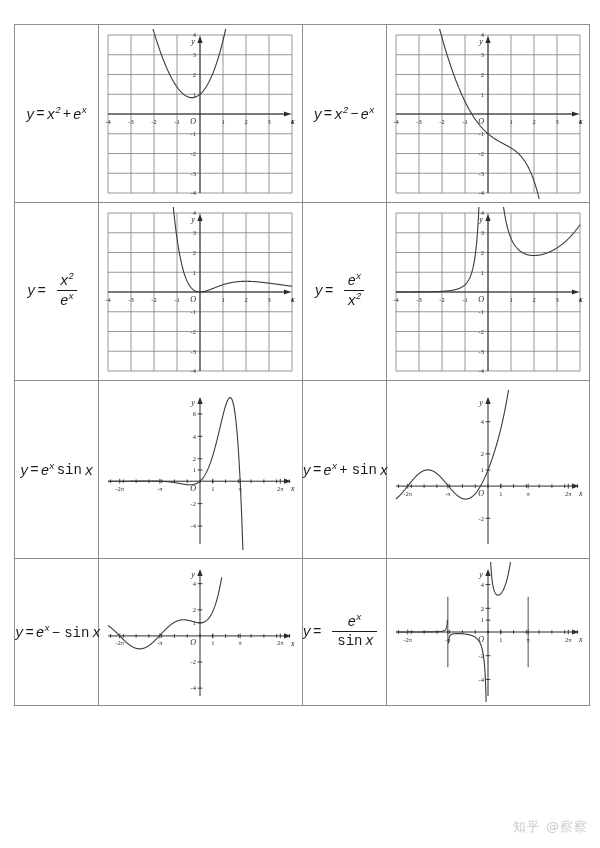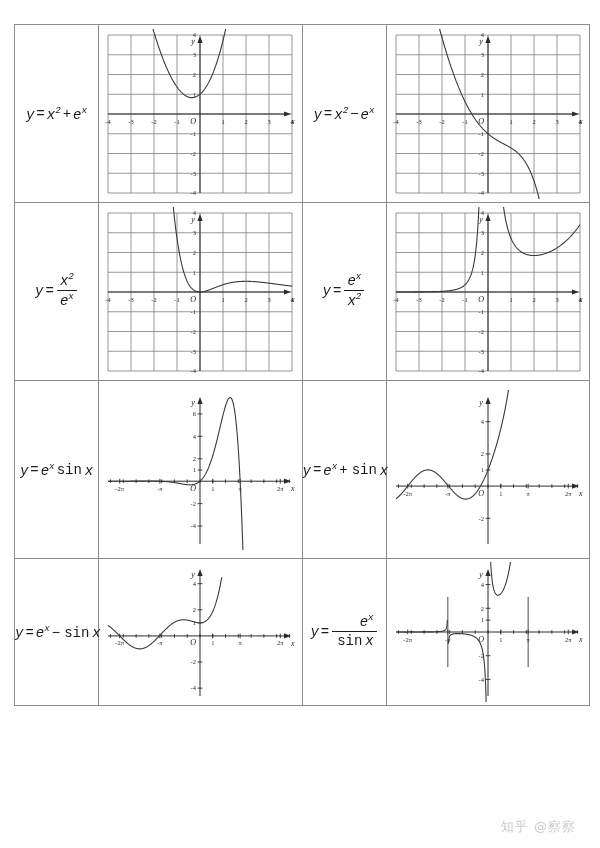--- a/index.html
+++ b/index.html
@@ -59,22 +59,22 @@
   .formula .op { font-style: normal; padding: 0 2px; }
   .formula .fnname { font-style: normal; padding-left: 2px; }
   .formula sup {
     font-size: 0.66em;
     vertical-align: super;
     font-style: italic;
   }
   .frac {
     display: inline-block;
     vertical-align: middle;
-    text-align: right;
-    margin: 0 1px;
+    text-align: center;
+    margin: 0 9px;
     position: relative;
     top: -1px;
   }
   .frac .num {
     display: block;
     padding: 0 3px 1px 3px;
     border-bottom: 1px solid #1a1a1a;
   }
   .frac .den {
     display: block;
@@ -101,21 +101,21 @@
   }
   .originlabel {
     font-family: "Liberation Serif", serif;
     font-size: 8px;
     font-style: italic;
     fill: #1a1a1a;
   }
 
   .watermark {
     position: absolute;
-    right: 24px;
+    right: 12px;
     bottom: 12px;
     font-family: "DejaVu Sans", sans-serif;
     font-size: 13px;
     color: #c9c9c9;
     letter-spacing: 1px;
     white-space: nowrap;
   }
 </style>
 </head>
 <body>

